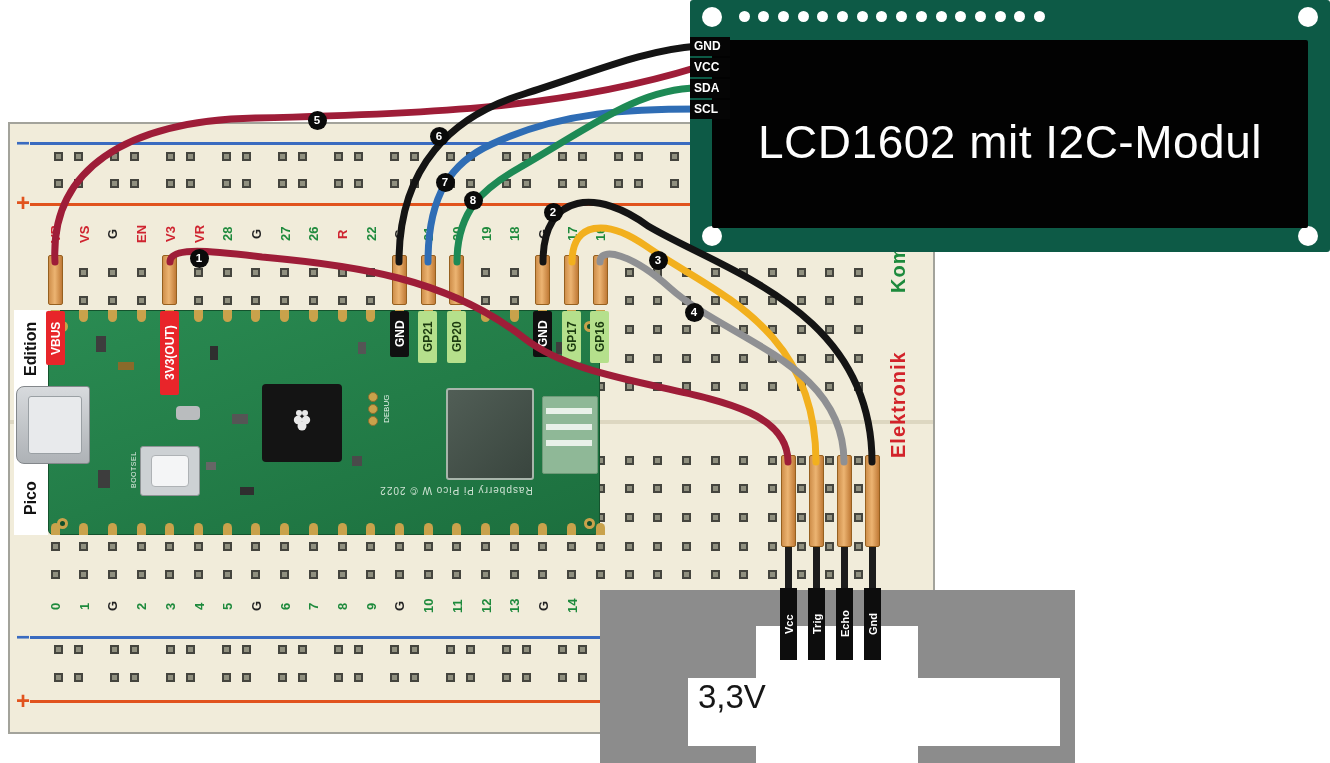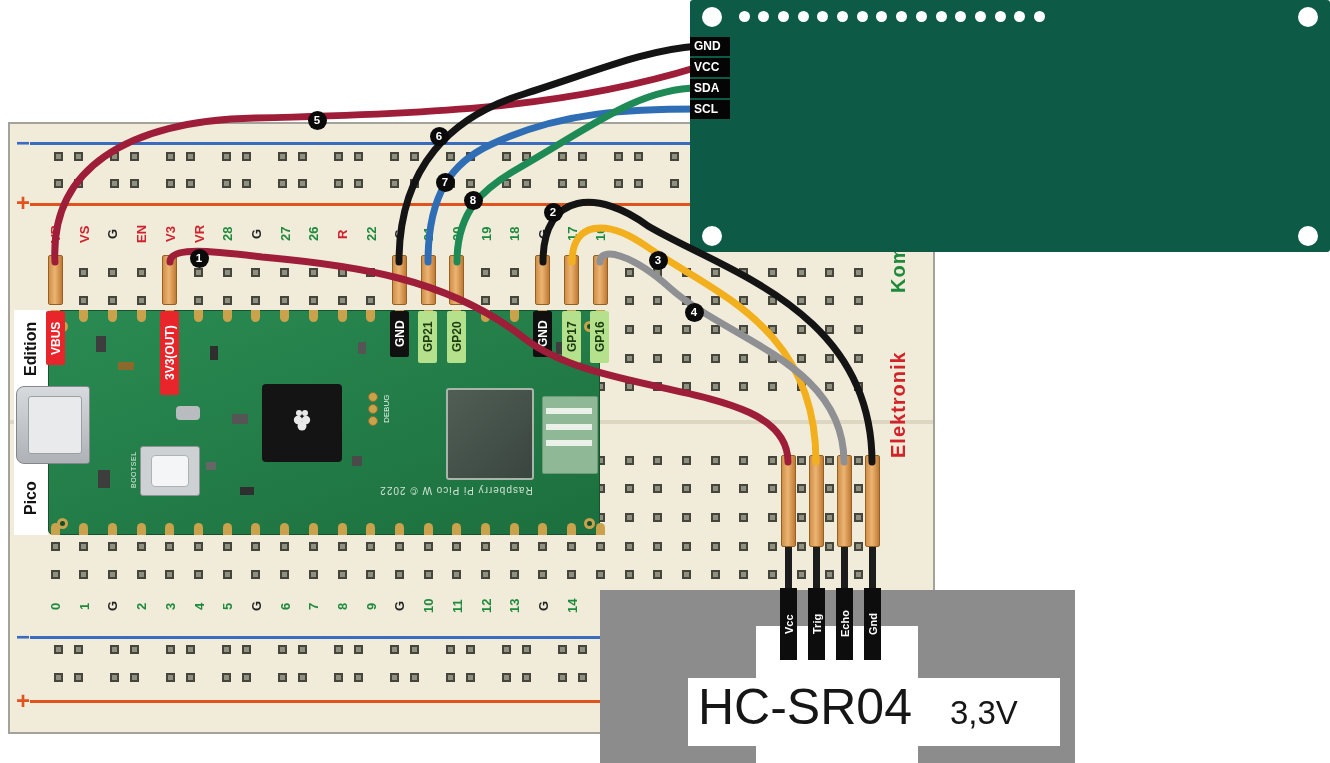--- a/index.html
+++ b/index.html
@@ -128,30 +128,32 @@
 
   <div class="abs" style="left:600px;top:590px;width:475px;height:173px;background:#ffffff;z-index:30;">
     <div class="abs" style="left:0;top:0;width:475px;height:36px;background:#8c8c8c;"></div>
     <div class="abs" style="left:0;top:36px;width:156px;height:137px;background:#8c8c8c;"></div>
     <div class="abs" style="left:318px;top:36px;width:157px;height:137px;background:#8c8c8c;"></div>
     <div class="schip vtext" style="left:180px;">Vcc</div>
     <div class="schip vtext" style="left:208px;">Trig</div>
     <div class="schip vtext" style="left:236px;">Echo</div>
     <div class="schip vtext" style="left:264px;">Gnd</div>
     <div class="abs" style="left:88px;top:88px;width:372px;height:68px;background:#ffffff;display:flex;align-items:baseline;gap:38px;padding-left:10px;box-sizing:border-box;">
-      <span style="font-size:50px;color:#161616;">HC-SR04</span>
       <span style="font-size:33px;color:#161616;">3,3V</span>
     </div>
   </div>
 
   <div class="abs" style="left:690px;top:0;width:640px;height:252px;background:#0d5a46;border-radius:3px;z-index:30;">
     <div class="abs" style="left:12px;top:7px;width:20px;height:20px;border-radius:50%;background:#fff;"></div>
     <div class="abs" style="left:608px;top:7px;width:20px;height:20px;border-radius:50%;background:#fff;"></div>
     <div class="abs" style="left:12px;top:226px;width:20px;height:20px;border-radius:50%;background:#fff;"></div>
     <div class="abs" style="left:608px;top:226px;width:20px;height:20px;border-radius:50%;background:#fff;"></div>
+    <div class="abs" style="left:22px;top:40px;width:596px;height:188px;background:#020202;border-radius:2px;display:flex;align-items:center;justify-content:center;padding-top:16px;box-sizing:border-box;">
+      <span style="color:#fefefe;font-size:46px;letter-spacing:0.5px;">LCD1602 mit I2C-Modul</span>
+    </div>
   <div class="lcddot" style="left: 48.5px; top: 11px;"></div>
       <div class="lcddot" style="left: 68.2px; top: 11px;"></div>
       <div class="lcddot" style="left: 87.9px; top: 11px;"></div>
       <div class="lcddot" style="left: 107.6px; top: 11px;"></div>
       <div class="lcddot" style="left: 127.3px; top: 11px;"></div>
       <div class="lcddot" style="left: 147px; top: 11px;"></div>
       <div class="lcddot" style="left: 166.7px; top: 11px;"></div>
       <div class="lcddot" style="left: 186.4px; top: 11px;"></div>
       <div class="lcddot" style="left: 206.1px; top: 11px;"></div>
       <div class="lcddot" style="left: 225.8px; top: 11px;"></div>

